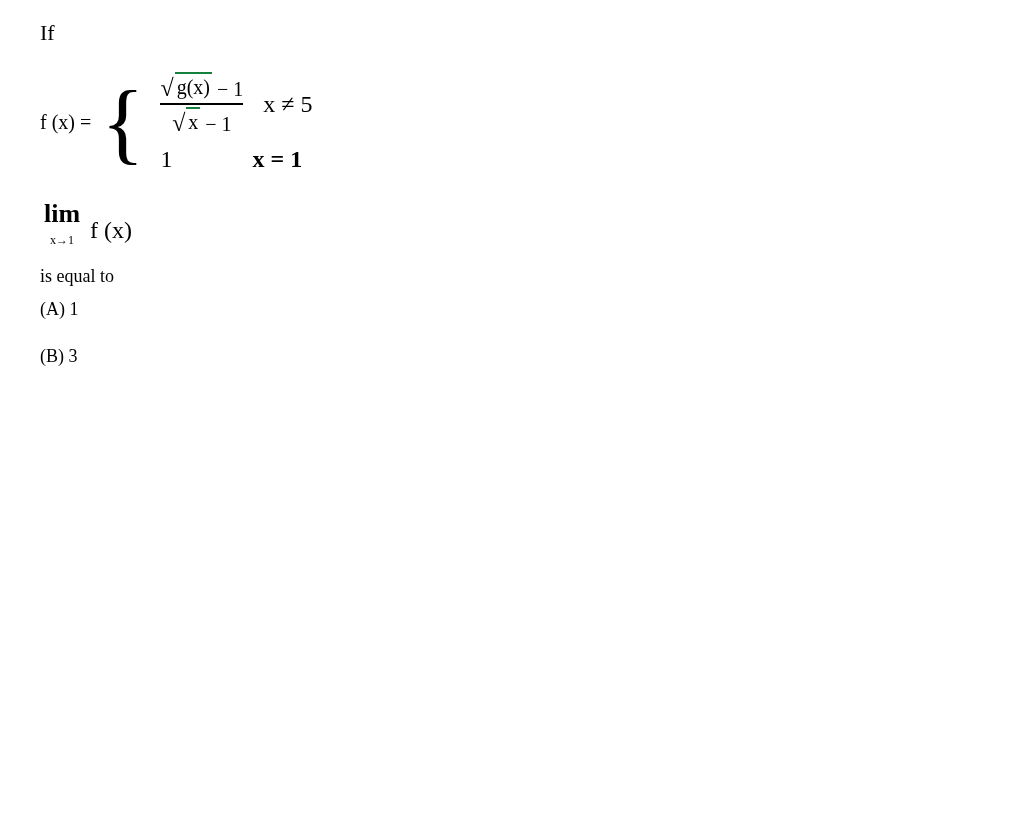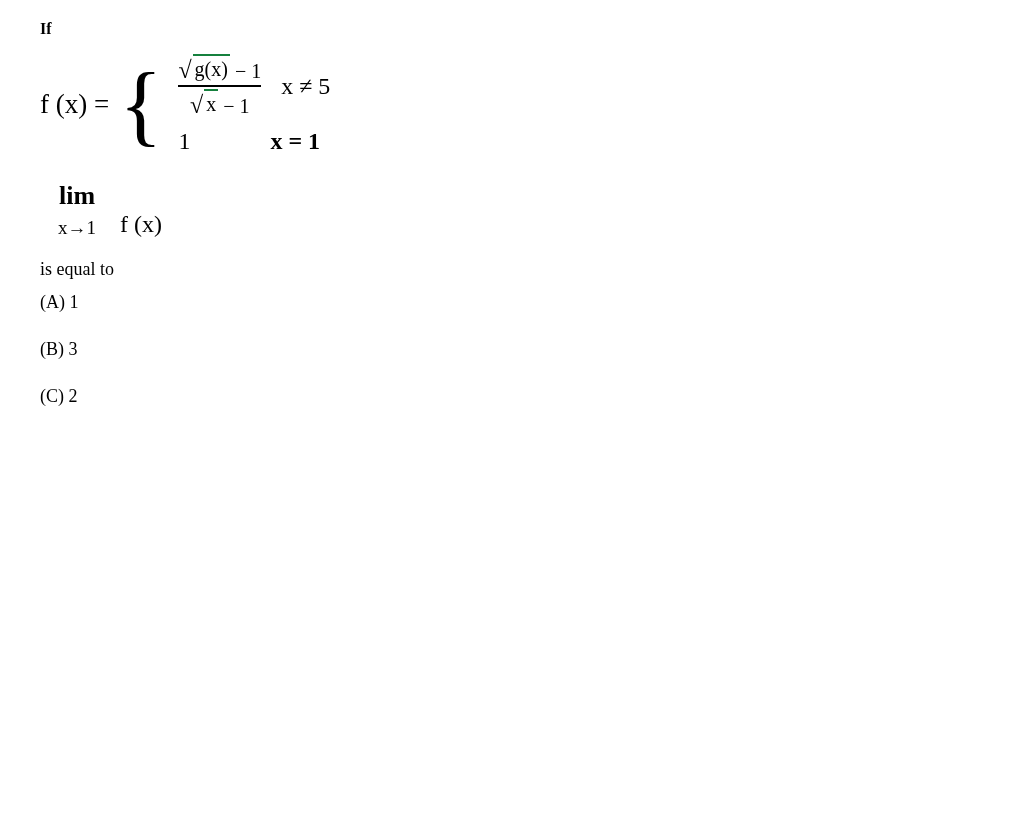--- a/index.html
+++ b/index.html
@@ -7,33 +7,33 @@
       background: #fff;
       font-family: 'Times New Roman', Times, serif;
       font-size: 22px;
       color: #000;
       padding: 20px 40px;
       width: 1024px;
       min-height: 827px;
     }
 
     .if-text {
-      font-size: 16px;
-      font-weight: bold;
-      margin-bottom: 16px;
+      font-size: 22px;
+      font-weight: normal;
+      margin-bottom: 26px;
     }
 
     .piecewise-row {
       display: flex;
       align-items: center;
       margin-bottom: 8px;
     }
 
     .fx-label {
-      font-size: 27px;
+      font-size: 20px;
       margin-right: 10px;
       white-space: nowrap;
     }
 
     .brace {
       font-size: 90px;
       font-weight: 100;
       line-height: 1;
       margin-right: 16px;
       color: #000;
@@ -100,30 +100,30 @@
       margin-top: 20px;
       margin-bottom: 16px;
       line-height: 1.6;
     }
 
     .lim-group {
       display: inline-flex;
       flex-direction: column;
       align-items: center;
       vertical-align: bottom;
-      margin: 0 18px;
+      margin: 0 4px;
     }
 
     .lim-word {
       font-size: 26px;
       font-weight: bold;
     }
 
     .lim-sub {
-      font-size: 19px;
+      font-size: 12px;
       margin-top: -4px;
     }
 
     .options {
       margin-top: 10px;
       display: flex;
       flex-direction: column;
       gap: 26px;
     }
 
@@ -182,14 +182,13 @@
   <span> f (x)</span>
 </div>
 
 <div class="option" style="margin-bottom: 12px;">
   <span>is equal to</span>
 </div>
 
 <div class="options">
   <div class="option">(A) 1</div>
   <div class="option">(B) 3</div>
-  <div class="option">(C) 2</div>
 </div>
 
 </body></html>

